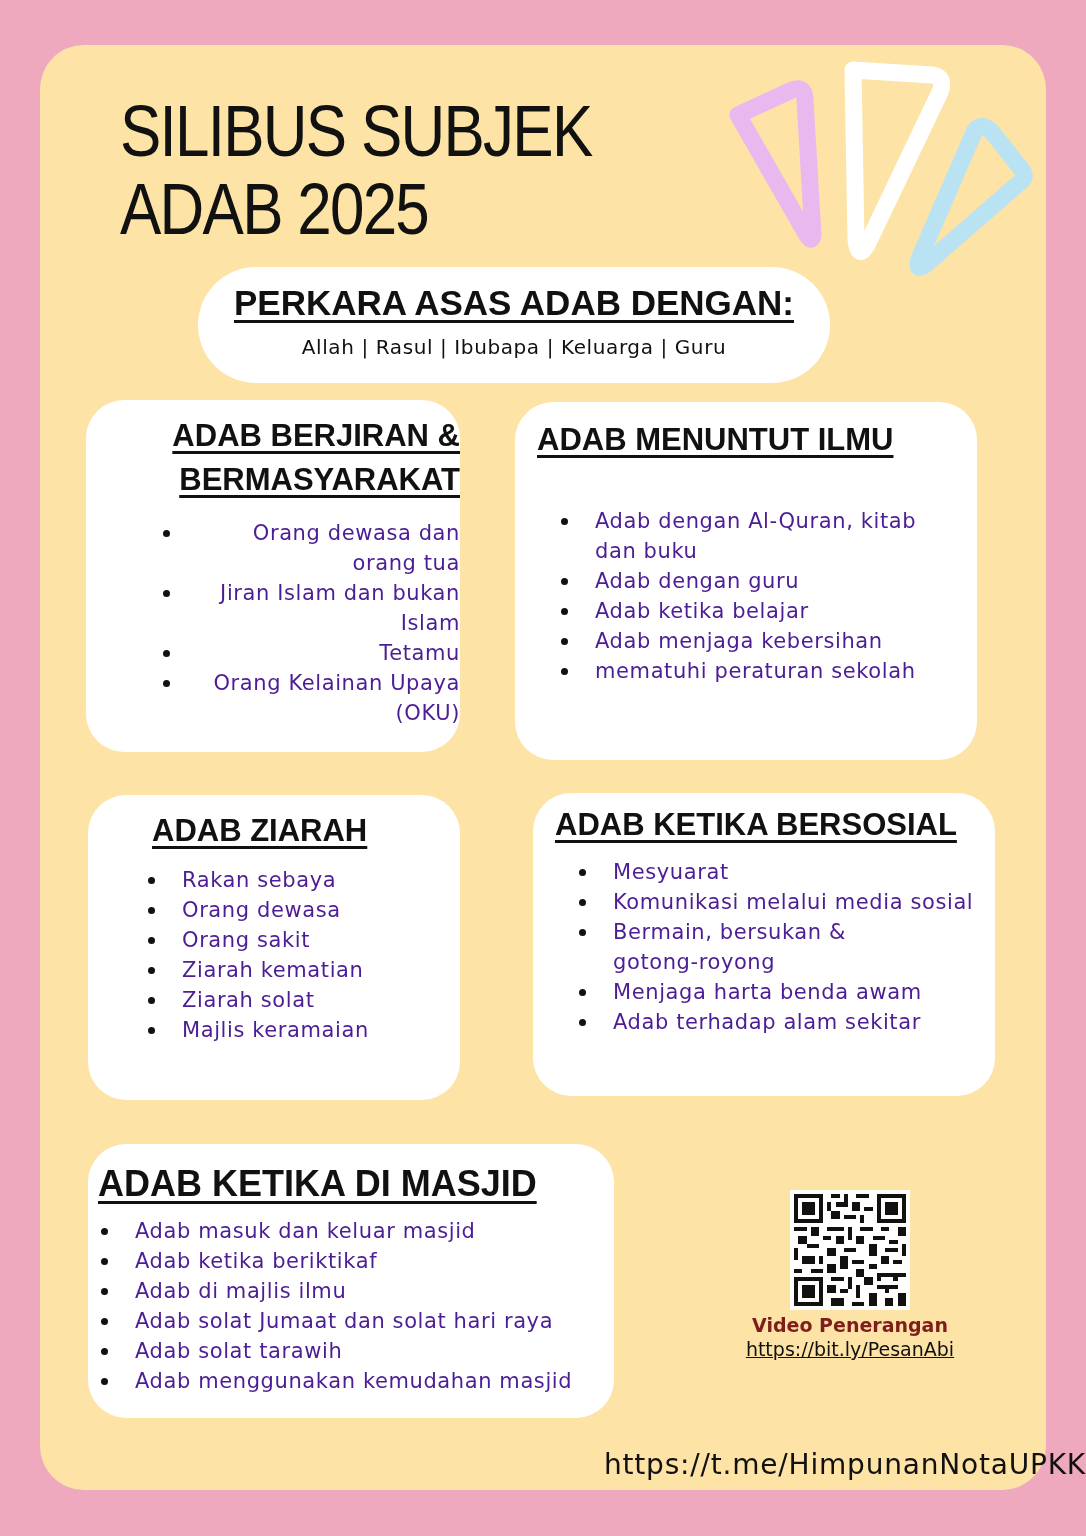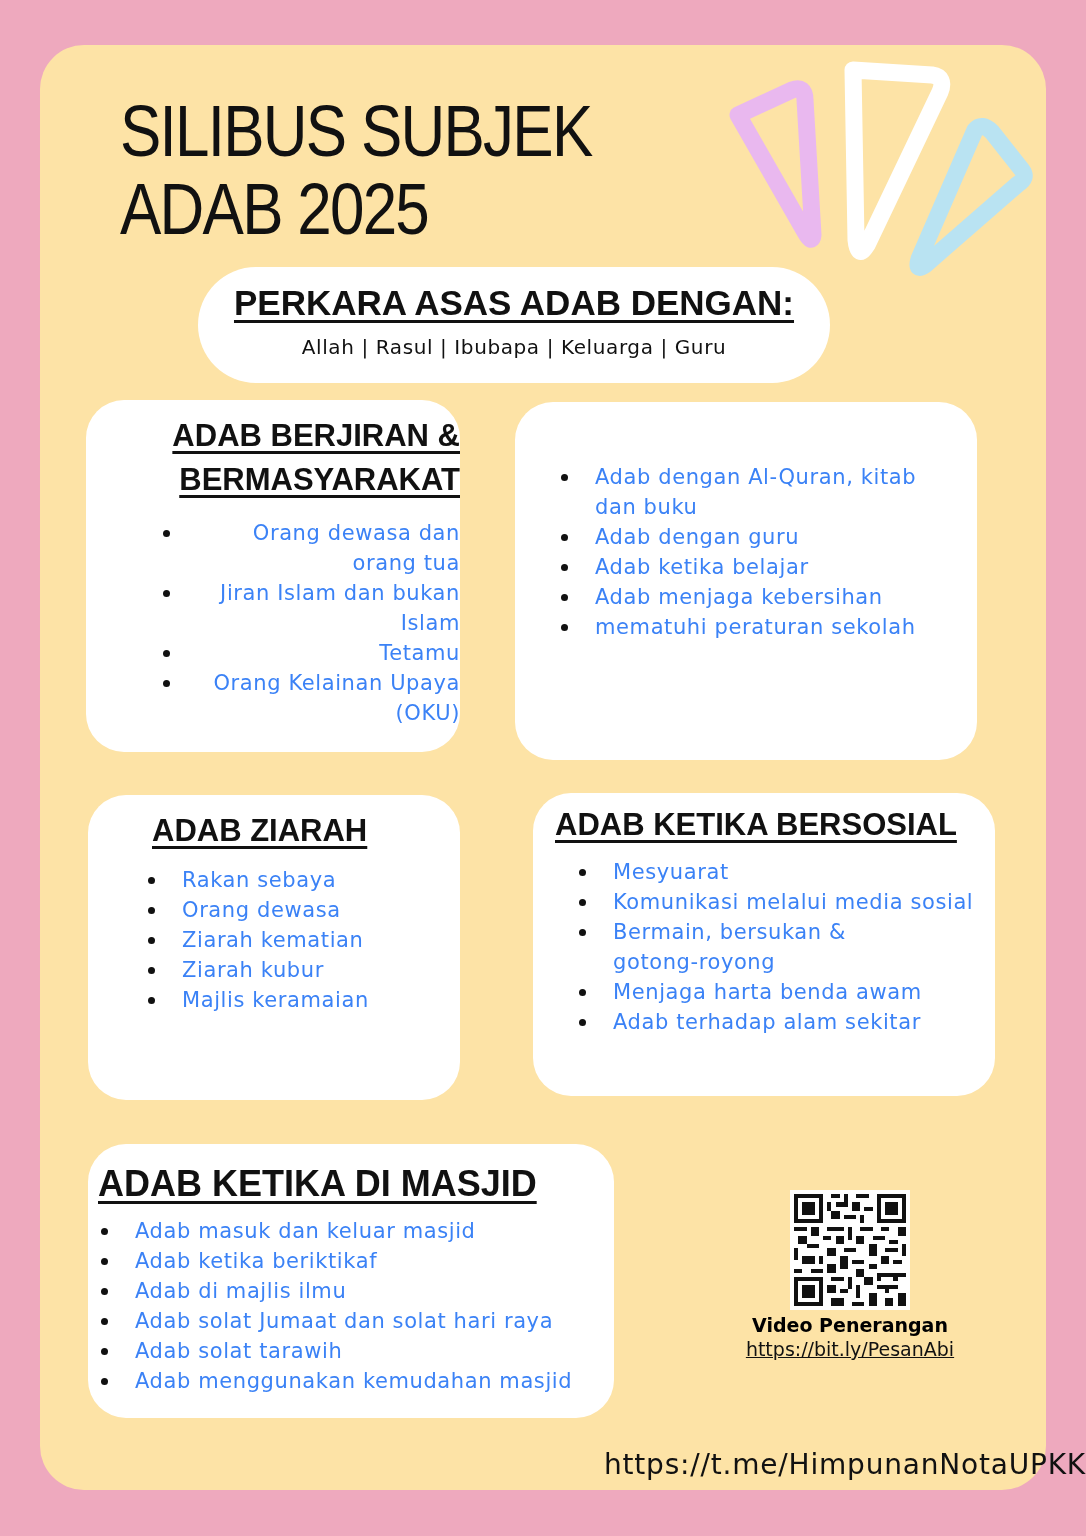--- a/index.html
+++ b/index.html
@@ -56,21 +56,21 @@
     margin: 0;
     padding: 0 0 0 48px;
     list-style: none;
   }
   .card li {
     position: relative;
     font-family: "DejaVu Sans", sans-serif;
     font-size: 21px;
     line-height: 30px;
     letter-spacing: 0.6px;
-    color: #3b82f6;
+    color: #4c1d95;
   }
   .card li::before {
     content: "";
     position: absolute;
     left: -34px; top: 12px;
     width: 7px; height: 7px;
     background: #111;
     border-radius: 50%;
   }
   .pill {
@@ -111,21 +111,21 @@
     display: block;
     margin: 0 auto;
     width: 120px; height: 120px;
     background: #fff;
   }
   .qr-title {
     margin-top: 4px;
     font-family: "DejaVu Sans", sans-serif;
     font-weight: bold;
     font-size: 19px;
-    color: #000000;
+    color: #7f1d1d;
   }
   .qr-link {
     display: inline-block;
     margin-top: 2px;
     font-family: "DejaVu Sans", sans-serif;
     font-size: 19px;
     color: #111;
     text-decoration: underline;
   }
   .footer-link {
@@ -167,36 +167,38 @@
   </h2>
   <ul>
     <li>Orang dewasa dan orang tua</li>
     <li>Jiran Islam dan bukan Islam</li>
     <li>Tetamu</li>
     <li>Orang Kelainan Upaya (OKU)</li>
   </ul>
 </div>
 
 <div class="card c2">
+  <h2>ADAB MENUNTUT ILMU</h2>
   <ul>
     <li style="padding-right:60px">Adab dengan Al-Quran, kitab dan buku</li>
     <li>Adab dengan guru</li>
     <li>Adab ketika belajar</li>
     <li>Adab menjaga kebersihan</li>
     <li>mematuhi peraturan sekolah</li>
   </ul>
 </div>
 
 <div class="card c3">
   <h2>ADAB ZIARAH</h2>
   <ul>
     <li>Rakan sebaya</li>
     <li>Orang dewasa</li>
+    <li>Orang sakit</li>
     <li>Ziarah kematian</li>
-    <li>Ziarah kubur</li>
+    <li>Ziarah solat</li>
     <li>Majlis keramaian</li>
   </ul>
 </div>
 
 <div class="card c4">
   <h2>ADAB KETIKA BERSOSIAL</h2>
   <ul>
     <li>Mesyuarat</li>
     <li>Komunikasi melalui media sosial</li>
     <li style="padding-right:70px">Bermain, bersukan &amp; gotong-royong</li>

